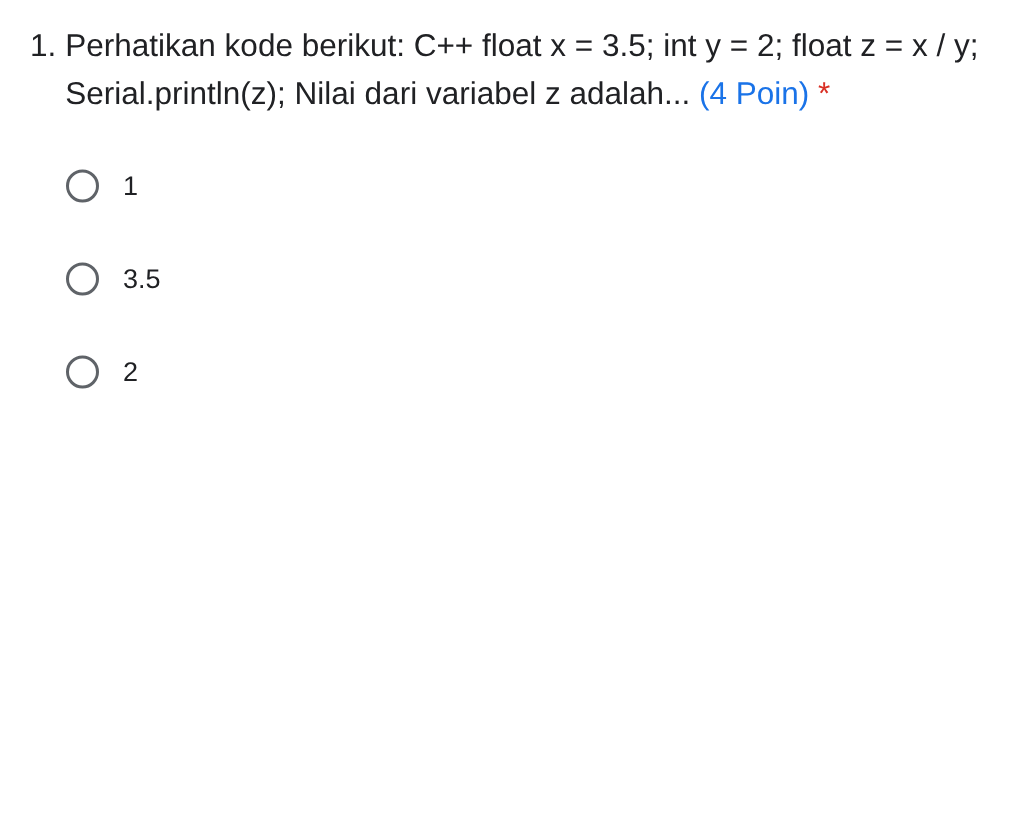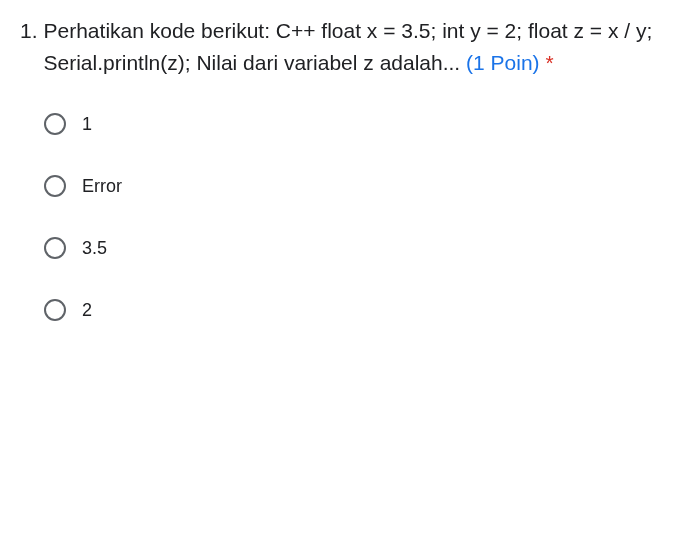--- a/index.html
+++ b/index.html
@@ -57,32 +57,28 @@
       font-size: 18px;
       color: #202124;
     }
   </style>
 </head>
 <body>
 
 <div class="question-container">
   <span class="question-number">1.</span>
   <div class="question-text">
-    <span>Perhatikan kode berikut: C++ float x = 3.5; int y = 2; float z = x / y; Serial.println(z); Nilai dari variabel z adalah... </span><span class="points">(1 Poin)</span><span class="required"> *</span>
+    <span>Perhatikan kode berikut: C++ float x = 3.5; int y = 2; float z = x / y; Serial.println(z); Nilai dari variabel z adalah... </span><span class="points">(4 Poin)</span><span class="required"> *</span>
   </div>
 </div>
 
 <div class="options-container">
   <div class="option-row">
     <div class="radio-circle"></div>
     <span class="option-label">1</span>
-  </div>
-  <div class="option-row">
-    <div class="radio-circle"></div>
-    <span class="option-label">Error</span>
   </div>
   <div class="option-row">
     <div class="radio-circle"></div>
     <span class="option-label">3.5</span>
   </div>
   <div class="option-row">
     <div class="radio-circle"></div>
     <span class="option-label">2</span>
   </div>
 </div>

